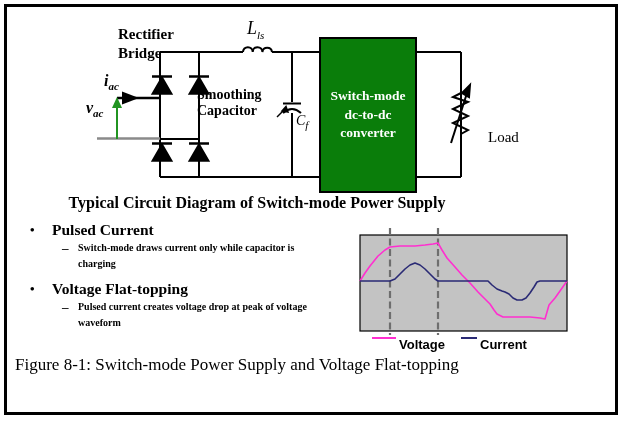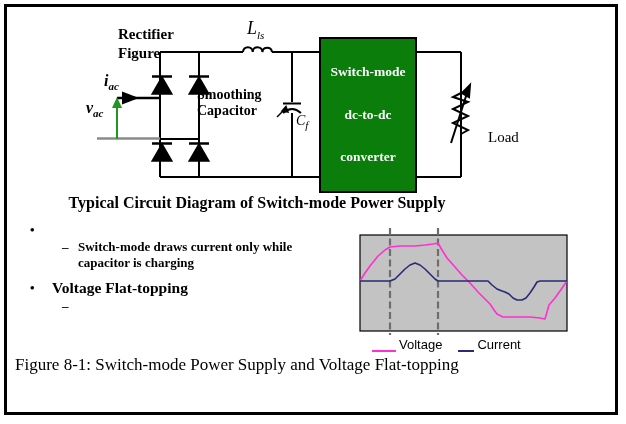--- a/index.html
+++ b/index.html
@@ -13,38 +13,38 @@
   .rect-lbl{left:106px;top:25px;font-size:15px;font-weight:bold;line-height:19px;margin-left:12px;}
   .smooth-lbl{left:197px;top:87px;font-size:14px;font-weight:bold;line-height:16px;}
   .iac-lbl{left:104px;top:72px;font-size:16px;font-weight:bold;font-style:italic;}
   .vac-lbl{left:86px;top:99px;font-size:16px;font-weight:bold;font-style:italic;}
   .lls-lbl{left:247px;top:18px;font-size:18px;font-style:italic;}
   .cf-lbl{left:296px;top:113px;font-size:14px;font-style:italic;}
   .load-lbl{left:468px;top:129px;font-size:15px;margin-left:20px;}
   .lbl sub{font-size:11px;}
   .converter{position:absolute;left:319px;top:37px;width:98px;height:156px;
              border:2px solid #000;box-sizing:border-box;display:flex;flex-direction:column;
-             justify-content:center;align-items:center;text-align:center;gap:24px;}
+             justify-content:center;align-items:center;text-align:center;}
   .converter span{color:#fff;font-weight:bold;font-size:13.5px;line-height:18.5px;
                   font-family:"Liberation Serif",serif;}
   .circ-caption{position:absolute;left:0;top:194px;width:514px;text-align:center;
                 font-size:16px;font-weight:bold;}
   
   .bullets{position:absolute;left:30px;top:220px;width:330px;font-weight:bold;}
   .b-row{display:flex;}
   .b-row.second{margin-top:8px;}
   .b-dot{width:22px;font-size:13px;padding-top:2px;}
   .b-label{font-size:15.5px;line-height:19px;}
   .s-row{display:flex;margin-left:32px;margin-top:1px;}
   .s-dash{width:16px;font-size:13px;}
-  .s-text{width:238px;font-size:13px;line-height:15.5px;}
+  .s-text{width:238px;font-size:10px;line-height:15.5px;}
   
   .chart-svg{position:absolute;left:350px;top:225px;}
-  .legend{position:absolute;left:372px;top:337px;display:flex;align-items:flex-end;
-          font-family:"Liberation Sans",sans-serif;font-weight:normal;font-size:13px;}
+  .legend{position:absolute;left:372px;top:337px;display:flex;align-items:flex-start;
+          font-family:"Liberation Sans",sans-serif;font-weight:bold;font-size:13px;}
   .leg-dash{display:inline-block;height:2px;margin-right:3px;}
   .leg-dash.v{width:24px;}
   .leg-dash.c{width:16px;margin-left:16px;}
   
   .fig-caption{position:absolute;left:15px;top:355px;font-size:17px;white-space:nowrap;}
 </style>
 </head>
 <body>
 
 <div class="frame"></div>
@@ -99,21 +99,21 @@
 
   <g stroke="#000" stroke-width="2" fill="none">
     <polyline points="461,93 453,97 468,102 453,109 468,116 453,123 468,130 461,134"></polyline>
     <line x1="451" y1="143" x2="468" y2="90"></line>
     <polygon points="470,85 462,93 469,97" fill="#000"></polygon>
   </g>
 </svg>
 
 <div class="lbl rect-lbl">
   <div>Rectifier</div>
-  <div>Figure</div>
+  <div>Bridge</div>
 </div>
 <div class="lbl iac-lbl"><span>i</span><sub>ac</sub></div>
 <div class="lbl vac-lbl"><span>v</span><sub>ac</sub></div>
 <div class="lbl lls-lbl"><span>L</span><sub>ls</sub></div>
 <div class="lbl smooth-lbl">
   <div>Smoothing</div>
   <div>Capacitor</div>
 </div>
 <div class="lbl cf-lbl"><span>C</span><sub>f</sub></div>
 <div class="lbl load-lbl">Load</div>
@@ -122,31 +122,33 @@
   <span>Switch-mode</span>
   <span>dc-to-dc</span>
   <span>converter</span>
 </div>
 
 <div class="circ-caption">Typical Circuit Diagram of Switch-mode Power Supply</div>
 
 <div class="bullets">
   <div class="b-row">
     <span class="b-dot">•</span>
+    <span class="b-label">Pulsed Current</span>
   </div>
   <div class="s-row">
     <span class="s-dash">–</span>
     <span class="s-text">Switch-mode draws current only while capacitor is charging</span>
   </div>
   <div class="b-row second">
     <span class="b-dot">•</span>
     <span class="b-label">Voltage Flat-topping</span>
   </div>
   <div class="s-row">
     <span class="s-dash">–</span>
+    <span class="s-text">Pulsed current creates voltage drop at peak of voltage waveform</span>
   </div>
 </div>
 
 <svg class="chart-svg" width="230" height="113" viewBox="0 0 230 113">
   <rect x="10" y="10" width="207" height="96" stroke="#000" stroke-width="1.2" fill="#c3c3c3"></rect>
   <line y1="3" y2="110" stroke-width="2.2" stroke-dasharray="7,3.5" stroke="#6e6e6e" x1="40" x2="40"></line>
   <line y1="3" y2="110" stroke-width="2.2" stroke-dasharray="7,3.5" stroke="#6e6e6e" x1="88" x2="88"></line>
   <polyline fill="none" stroke-width="1.6" stroke-linejoin="round" stroke="#ff2fd0" points="10,56 15,48 20,41 28,31 35,25 40,22 50,21 65,21 75,20 83,19 88,18 92,25 97,33 105,42 112,50 120,58 128,67 135,74 140,79 144,85 147,89 153,92 165,92 180,92 190,93 195,94 197,87 199,80 205,73 210,66 217,56"></polyline>
   <polyline fill="none" stroke-width="1.6" stroke-linejoin="round" stroke="#2a2a75" points="10,56 40,56 45,54 50,49 55,44 60,40 65,38 70,40 75,44 80,49 85,54 88,56 138,56 142,60 147,64 152,66 155,67 159,69 163,73 167,75 172,75 176,73 180,68 184,62 187,57 190,56 217,56"></polyline>
 </svg>

